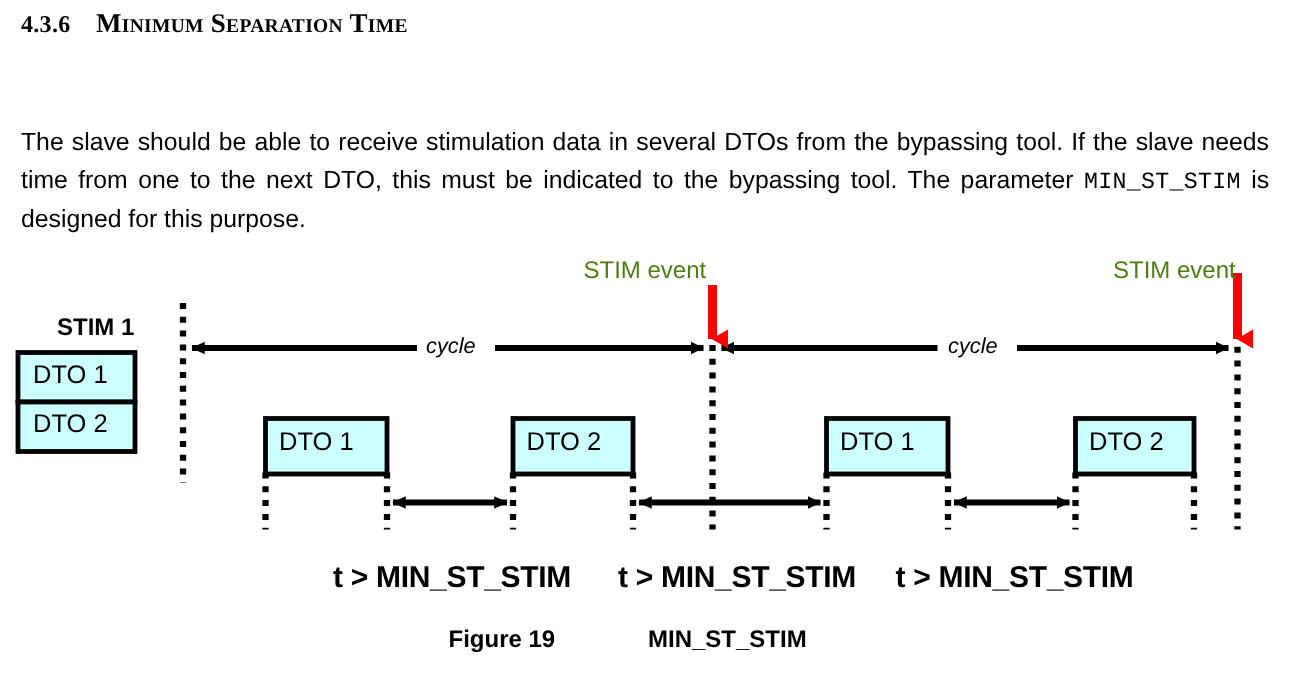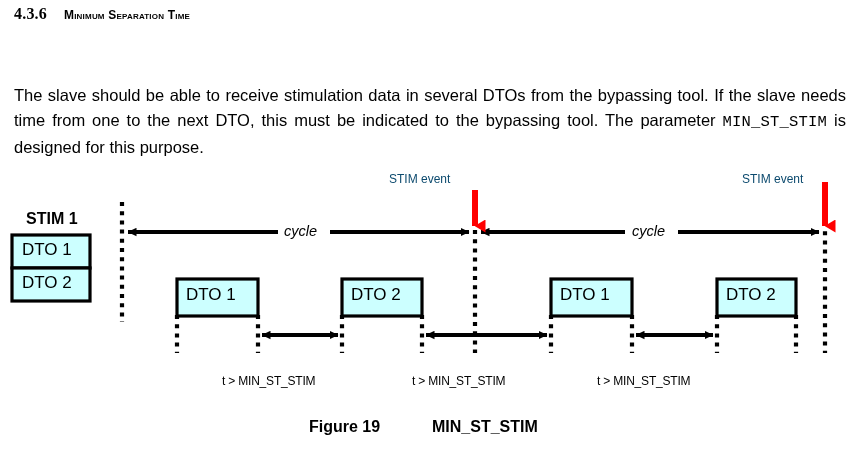--- a/index.html
+++ b/index.html
@@ -20,21 +20,21 @@
   #heading {
     position: absolute;
     left: 14px;
     top: 5px;
     width: 700px;
     font-size: 16px;
     font-weight: bold;
     letter-spacing: 0.2px;
   }
   #heading .num { margin-right: 17px; font-family: Liberation Serif, serif; }
-  #heading .title { font-variant: small-caps; font-size: 12px; }
+  #heading .title { font-variant: small-caps; font-size: 18px; font-family: Liberation Serif, serif; }
 
   
   #para {
     position: absolute;
     left: 14px;
     top: 66px;
     width: 832px;
     font-size: 16.5px;
     line-height: 25px;
     text-align: justify;
@@ -58,38 +58,39 @@
 
   .fig-label {
     position: absolute;
     font-family: "Liberation Sans", sans-serif;
     white-space: nowrap;
   }
 
   .stim-title {
     font-size: 16px;
     font-weight: bold;
+    margin-left: 12px;
   }
   .box-text {
     font-size: 17px;
     font-weight: normal;
   }
   .cycle-text {
     font-size: 14.5px;
     font-weight: normal;
     font-style: italic;
   }
   .stim-event-text {
-    font-size: 12px;
-    color: #0c4a6e;
+    font-size: 16px;
+    color: #4d7c0f;
     font-weight: normal;
   }
   .tgt-text {
-    font-size: 12px;
-    font-weight: normal;
+    font-size: 20px;
+    font-weight: bold;
     letter-spacing: -0.2px;
   }
   .cap-text {
     font-size: 16px;
     font-weight: bold;
   }
 </style>
 </head>
 <body>
 
@@ -181,16 +182,16 @@
 
   <div class="fig-label box-text" style="left:186px; top:135px;">DTO 1</div>
   <div class="fig-label box-text" style="left:351px; top:135px;">DTO 2</div>
   <div class="fig-label box-text" style="left:560px; top:135px;">DTO 1</div>
   <div class="fig-label box-text" style="left:726px; top:135px;">DTO 2</div>
 
   <div class="fig-label tgt-text" style="left:222px; top:224px;">t &gt; MIN_ST_STIM</div>
   <div class="fig-label tgt-text" style="left:412px; top:224px;">t &gt; MIN_ST_STIM</div>
   <div class="fig-label tgt-text" style="left:597px; top:224px;">t &gt; MIN_ST_STIM</div>
 
-  <div class="fig-label cap-text" style="left:309px; top:268px;">Figure 19</div>
+  <div class="fig-label cap-text" style="left:299px; top:268px;">Figure 19</div>
   <div class="fig-label cap-text" style="left:432px; top:268px;">MIN_ST_STIM</div>
 
 </div>
 
 </body></html>

